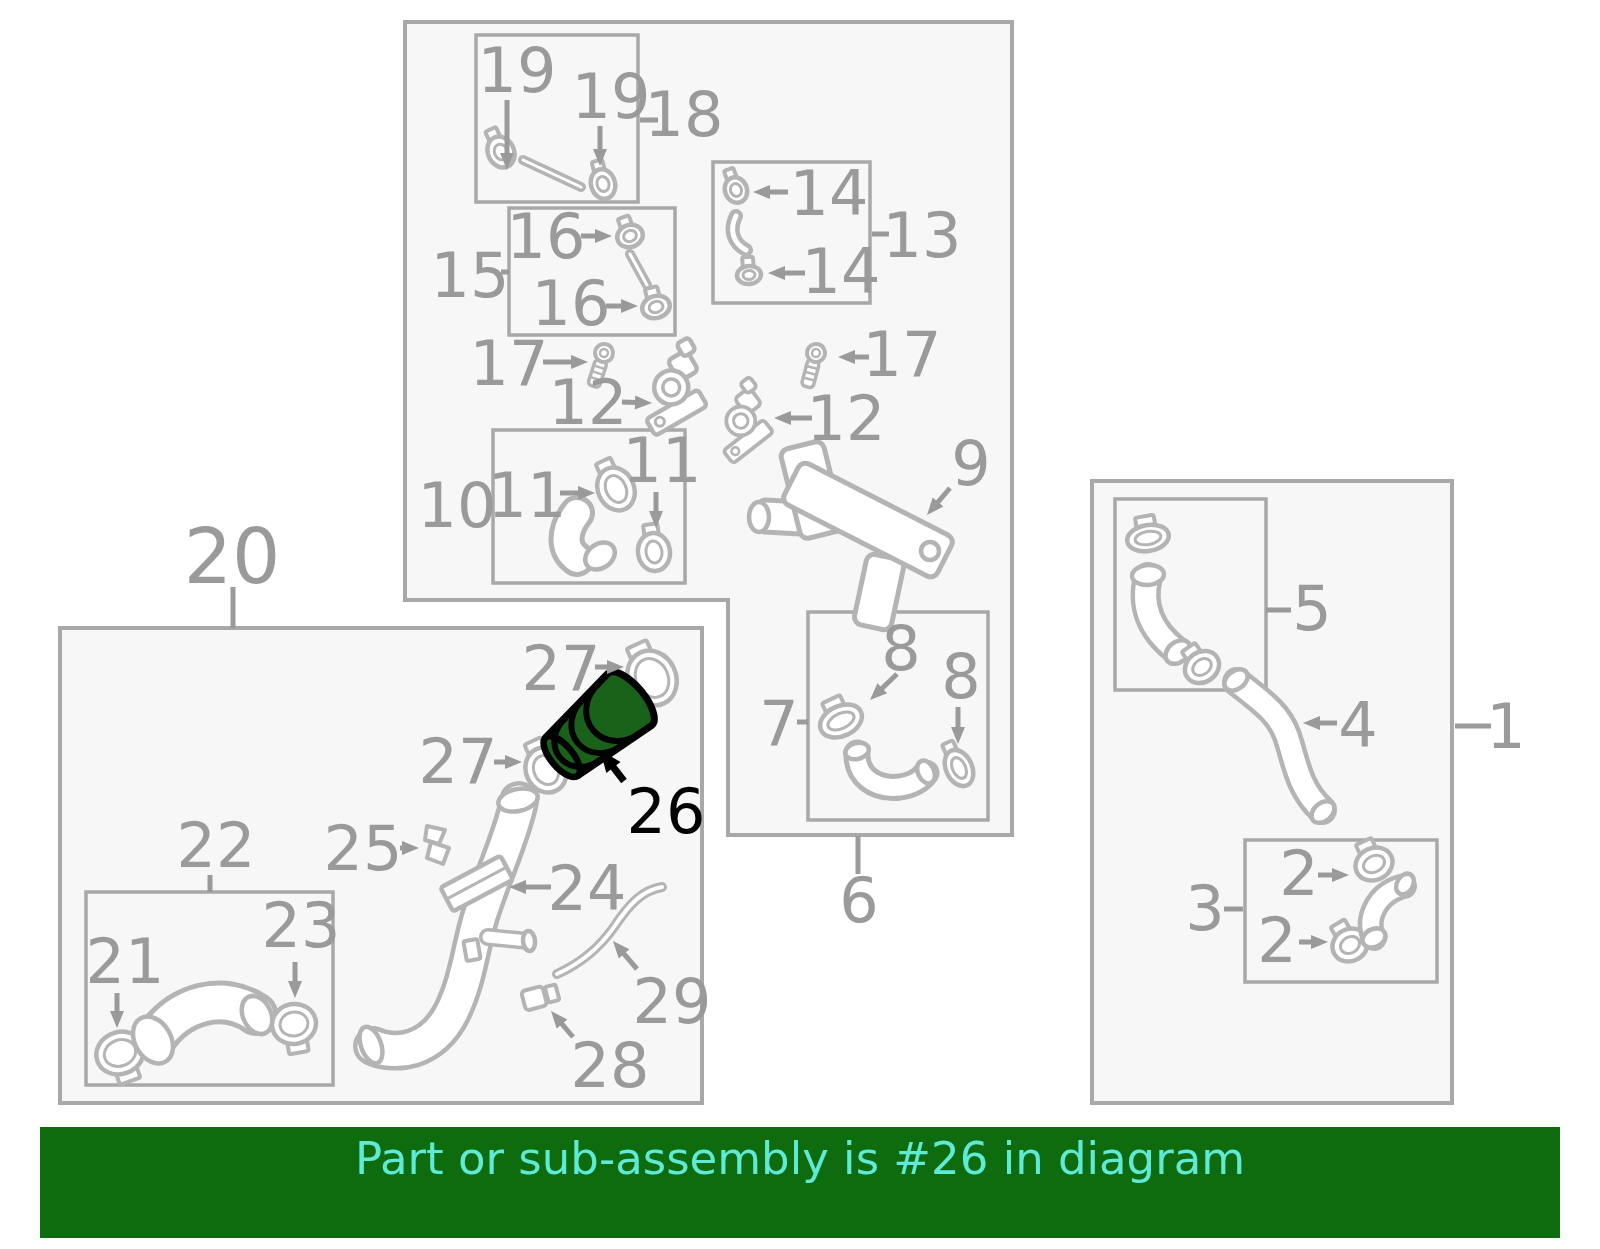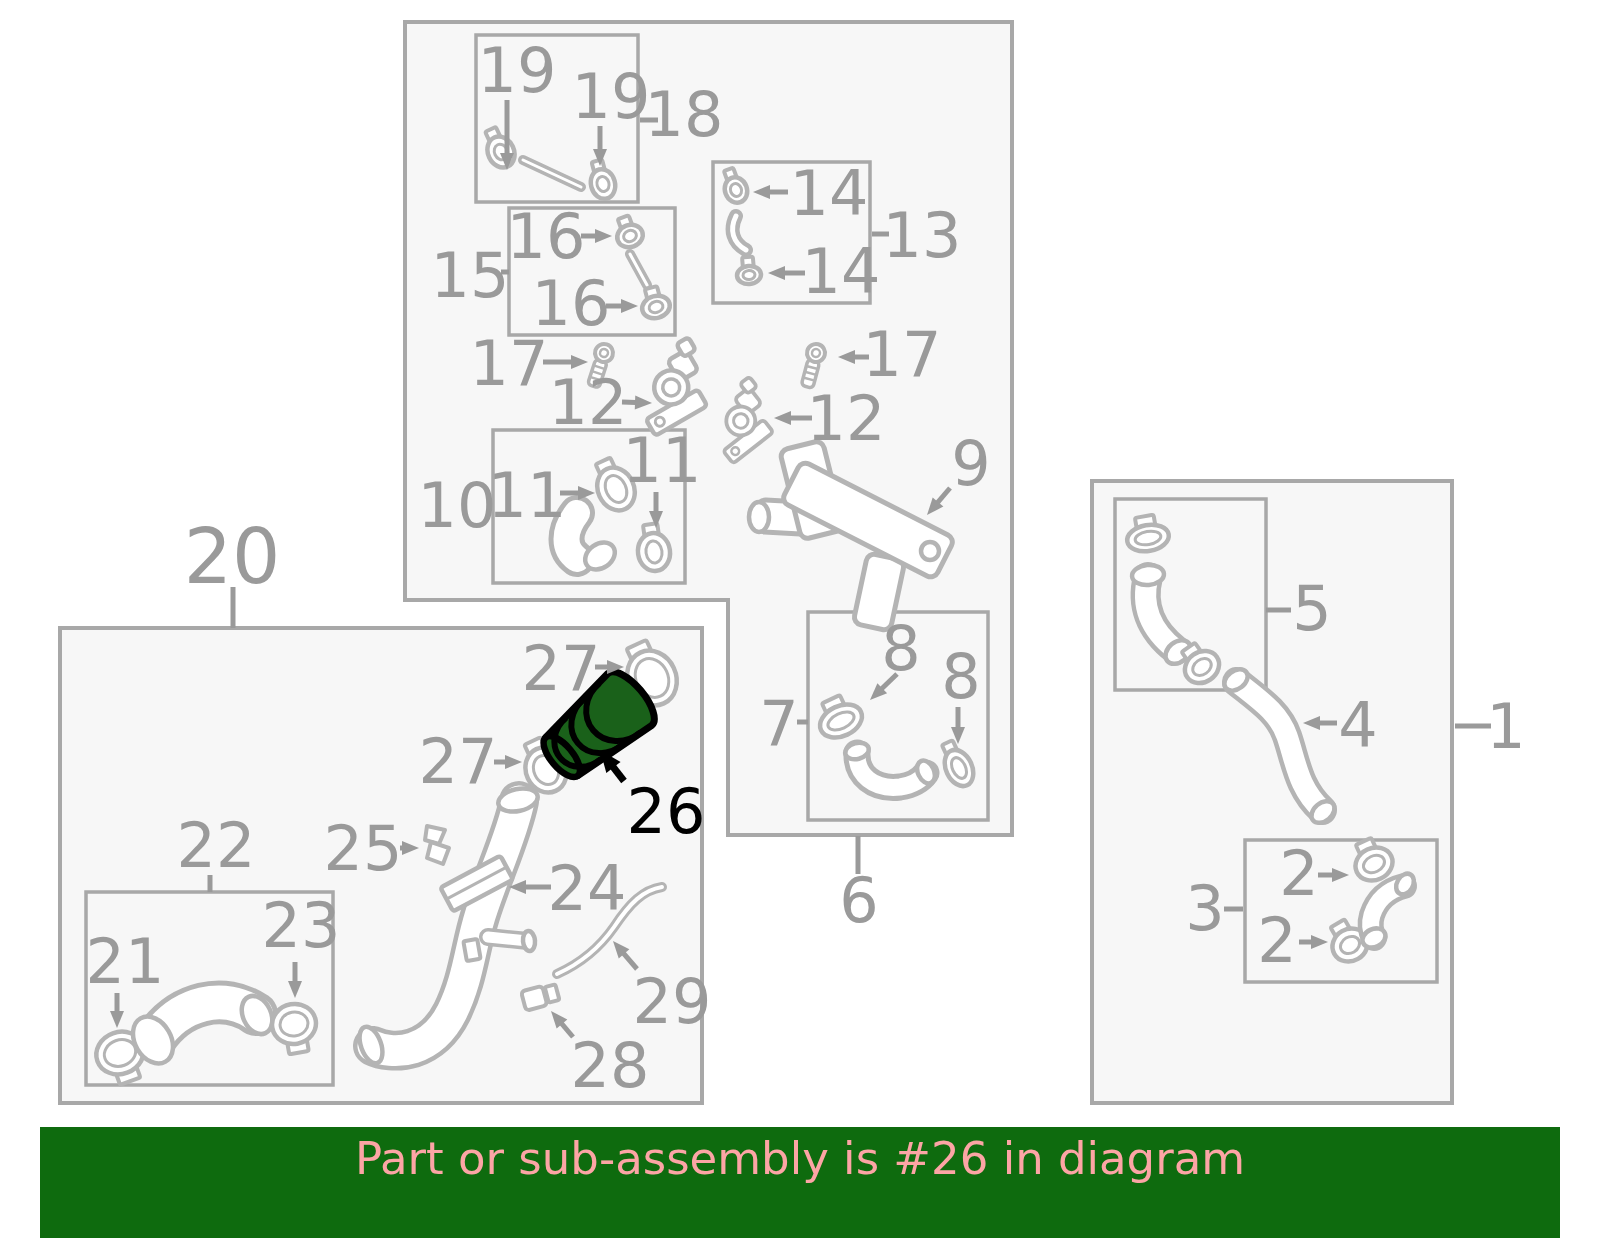--- a/index.html
+++ b/index.html
@@ -455,16 +455,16 @@
         <text x="672" y="1023" text-anchor="middle" font-size="62" font-family="&quot;DejaVu Sans&quot;,sans-serif" fill="#9a9a9a">29</text>
         <text x="610" y="1087" text-anchor="middle" font-size="62" font-family="&quot;DejaVu Sans&quot;,sans-serif" fill="#9a9a9a">28</text>
         <text x="1312" y="630" text-anchor="middle" font-size="62" font-family="&quot;DejaVu Sans&quot;,sans-serif" fill="#9a9a9a">5</text>
         <text x="1358" y="747" text-anchor="middle" font-size="62" font-family="&quot;DejaVu Sans&quot;,sans-serif" fill="#9a9a9a">4</text>
         <text x="1506" y="748" text-anchor="middle" font-size="62" font-family="&quot;DejaVu Sans&quot;,sans-serif" fill="#9a9a9a">1</text>
         <text x="1205" y="930" text-anchor="middle" font-size="62" font-family="&quot;DejaVu Sans&quot;,sans-serif" fill="#9a9a9a">3</text>
         <text x="1299" y="895" text-anchor="middle" font-size="62" font-family="&quot;DejaVu Sans&quot;,sans-serif" fill="#9a9a9a">2</text>
         <text x="1277" y="962" text-anchor="middle" font-size="62" font-family="&quot;DejaVu Sans&quot;,sans-serif" fill="#9a9a9a">2</text>
       </g>
     </svg>
-  <div id="banner" style="background: rgb(14, 107, 14); color: #fca5a5;">
+  <div id="banner" style="background: rgb(14, 107, 14); color: #5eead4;">
     <div class="bl bl1">Part or sub-assembly is #26 in diagram</div>
   </div>
 </div>
 
 </body></html>

